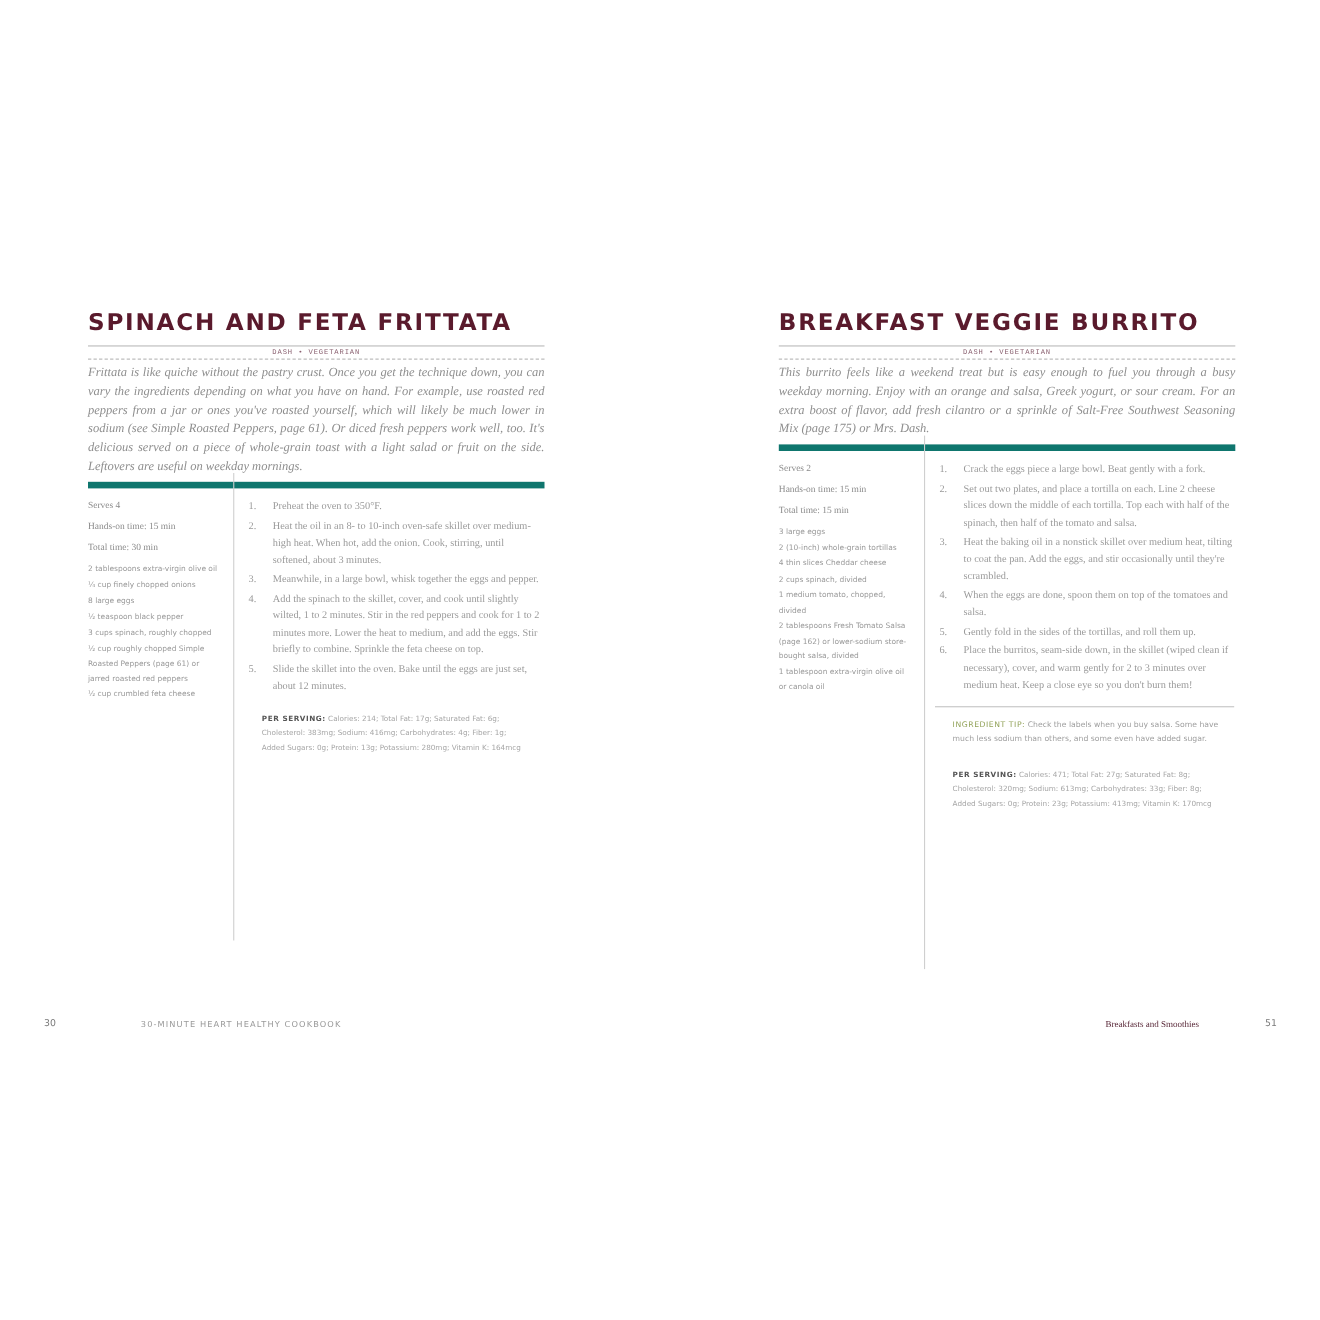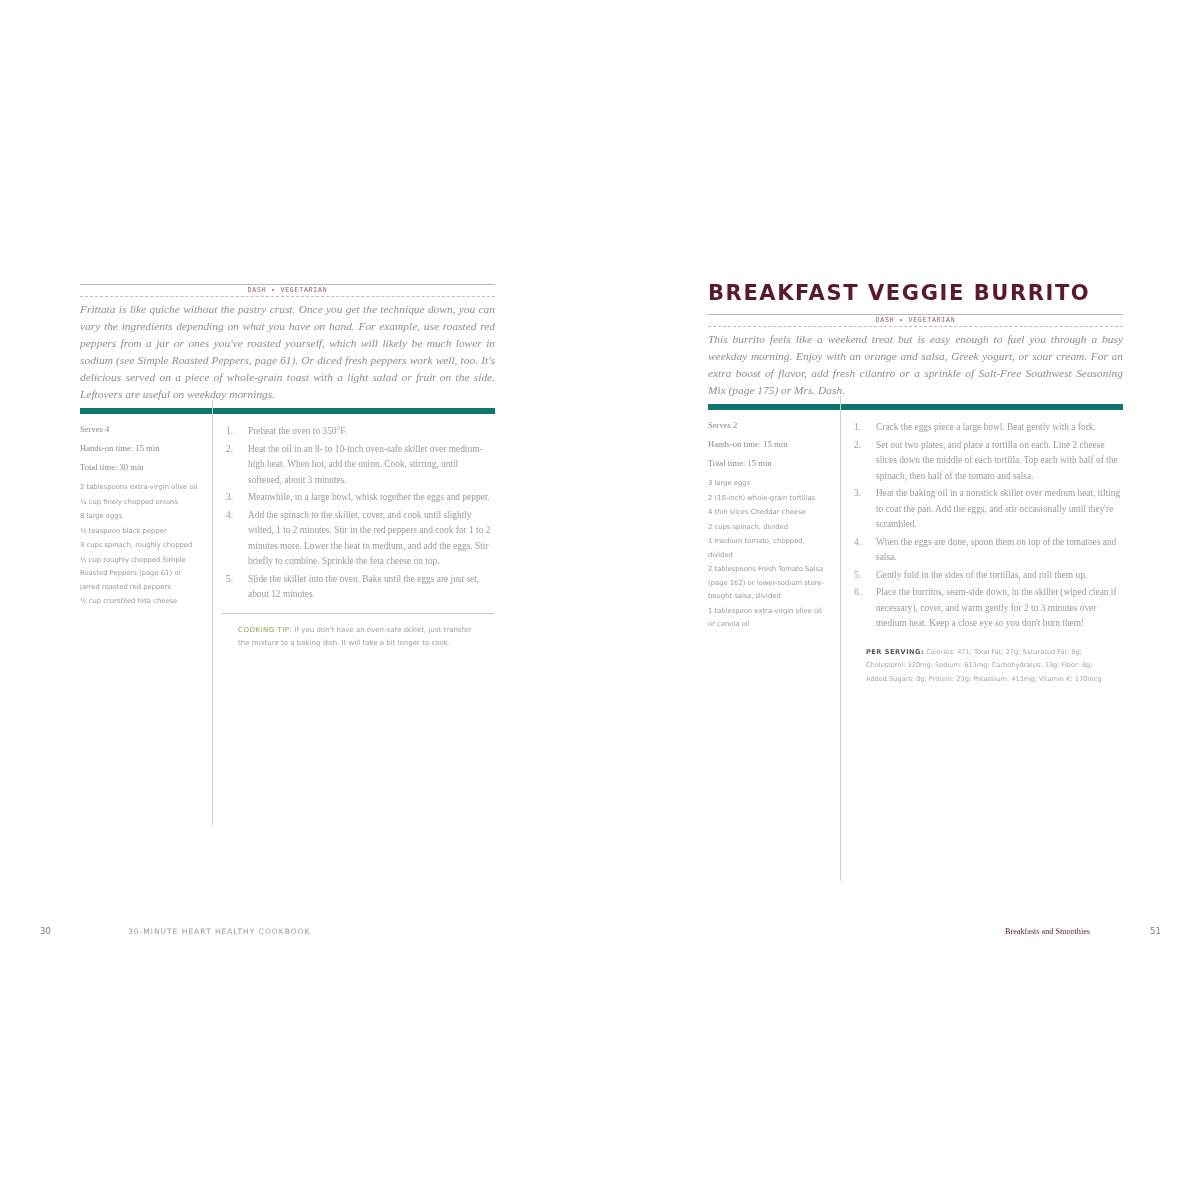--- a/index.html
+++ b/index.html
@@ -28,20 +28,21 @@
   .nutr .lab { color:#555; font-weight:bold; letter-spacing:0.5px; }
   .folio { position:absolute; top:926px; font-family:"DejaVu Sans", sans-serif; font-size:8.5px; color:#7a7a7a; }
   .runhead { position:absolute; top:927px; font-family:"DejaVu Sans", sans-serif; font-size:7.5px; letter-spacing:1px; color:#9a9a9a; }
   .runhead.rt { letter-spacing:0; color:#5a2a3a; font-size:8.2px; }
 </style>
 </head>
 <body>
 
 <div class="page left">
   <div class="recipe">
+    <h1 class="title">SPINACH AND FETA FRITTATA</h1>
     <div class="tagbar">DASH • VEGETARIAN</div>
     <p class="intro">Frittata is like quiche without the pastry crust. Once you get the technique down, you can vary the ingredients depending on what you have on hand. For example, use roasted red peppers from a jar or ones you've roasted yourself, which will likely be much lower in sodium (see Simple Roasted Peppers, page 61). Or diced fresh peppers work well, too. It's delicious served on a piece of whole-grain toast with a light salad or fruit on the side. Leftovers are useful on weekday mornings.</p>
     <div class="cols">
       <div class="vline" style="height:425px;"></div>
       <div class="side">
         <div class="meta">Serves 4</div>
         <div class="meta">Hands-on time: 15 min</div>
         <div class="meta">Total time: 30 min</div>
         <div class="ing">2 tablespoons extra-virgin olive oil</div>
         <div class="ing">¼ cup finely chopped onions</div>
@@ -65,21 +66,21 @@
             <span class="txt">Meanwhile, in a large bowl, whisk together the eggs and pepper.</span>
           </div>
         <div class="step">
             <span class="num">4.</span>
             <span class="txt">Add the spinach to the skillet, cover, and cook until slightly wilted, 1 to 2 minutes. Stir in the red peppers and cook for 1 to 2 minutes more. Lower the heat to medium, and add the eggs. Stir briefly to combine. Sprinkle the feta cheese on top.</span>
           </div>
         <div class="step">
             <span class="num">5.</span>
             <span class="txt">Slide the skillet into the oven. Bake until the eggs are just set, about 12 minutes.</span>
           </div>
-        <div class="tipbox"><span class="tiplabel">COOKING TIP:</span><span> If you don't have an oven-safe skillet, just transfer the mixture to a baking dish. It will take a bit longer to cook.</span></div>
+        <div class="nutr"><span class="lab">PER SERVING:</span><span> Calories: 214; Total Fat: 17g; Saturated Fat: 6g; Cholesterol: 383mg; Sodium: 416mg; Carbohydrates: 4g; Fiber: 1g; Added Sugars: 0g; Protein: 13g; Potassium: 280mg; Vitamin K: 164mcg</span></div>
       </div>
     </div>
   </div>
   <div class="folio" style="left:40px;">30</div>
   <div class="runhead" style="left:80px;margin-left:48px;">30-MINUTE HEART HEALTHY COOKBOOK</div>
 </div>
 
 <div class="page right">
   <div class="recipe">
     <h1 class="title">BREAKFAST VEGGIE BURRITO</h1>
@@ -117,19 +118,20 @@
             <span class="txt">When the eggs are done, spoon them on top of the tomatoes and salsa.</span>
           </div>
         <div class="step">
             <span class="num">5.</span>
             <span class="txt">Gently fold in the sides of the tortillas, and roll them up.</span>
           </div>
         <div class="step">
             <span class="num">6.</span>
             <span class="txt">Place the burritos, seam-side down, in the skillet (wiped clean if necessary), cover, and warm gently for 2 to 3 minutes over medium heat. Keep a close eye so you don't burn them!</span>
           </div>
+        <div class="tipbox"><span class="tiplabel">INGREDIENT TIP:</span><span> Check the labels when you buy salsa. Some have much less sodium than others, and some even have added sugar.</span></div>
         <div class="nutr"><span class="lab">PER SERVING:</span><span> Calories: 471; Total Fat: 27g; Saturated Fat: 8g; Cholesterol: 320mg; Sodium: 613mg; Carbohydrates: 33g; Fiber: 8g; Added Sugars: 0g; Protein: 23g; Potassium: 413mg; Vitamin K: 170mcg</span></div>
       </div>
     </div>
   </div>
   <div class="runhead rt" style="left:405px;font-family:Liberation Serif, serif;">Breakfasts and Smoothies</div>
   <div class="folio" style="left:550px;">51</div>
 </div>
 
 </body></html>

